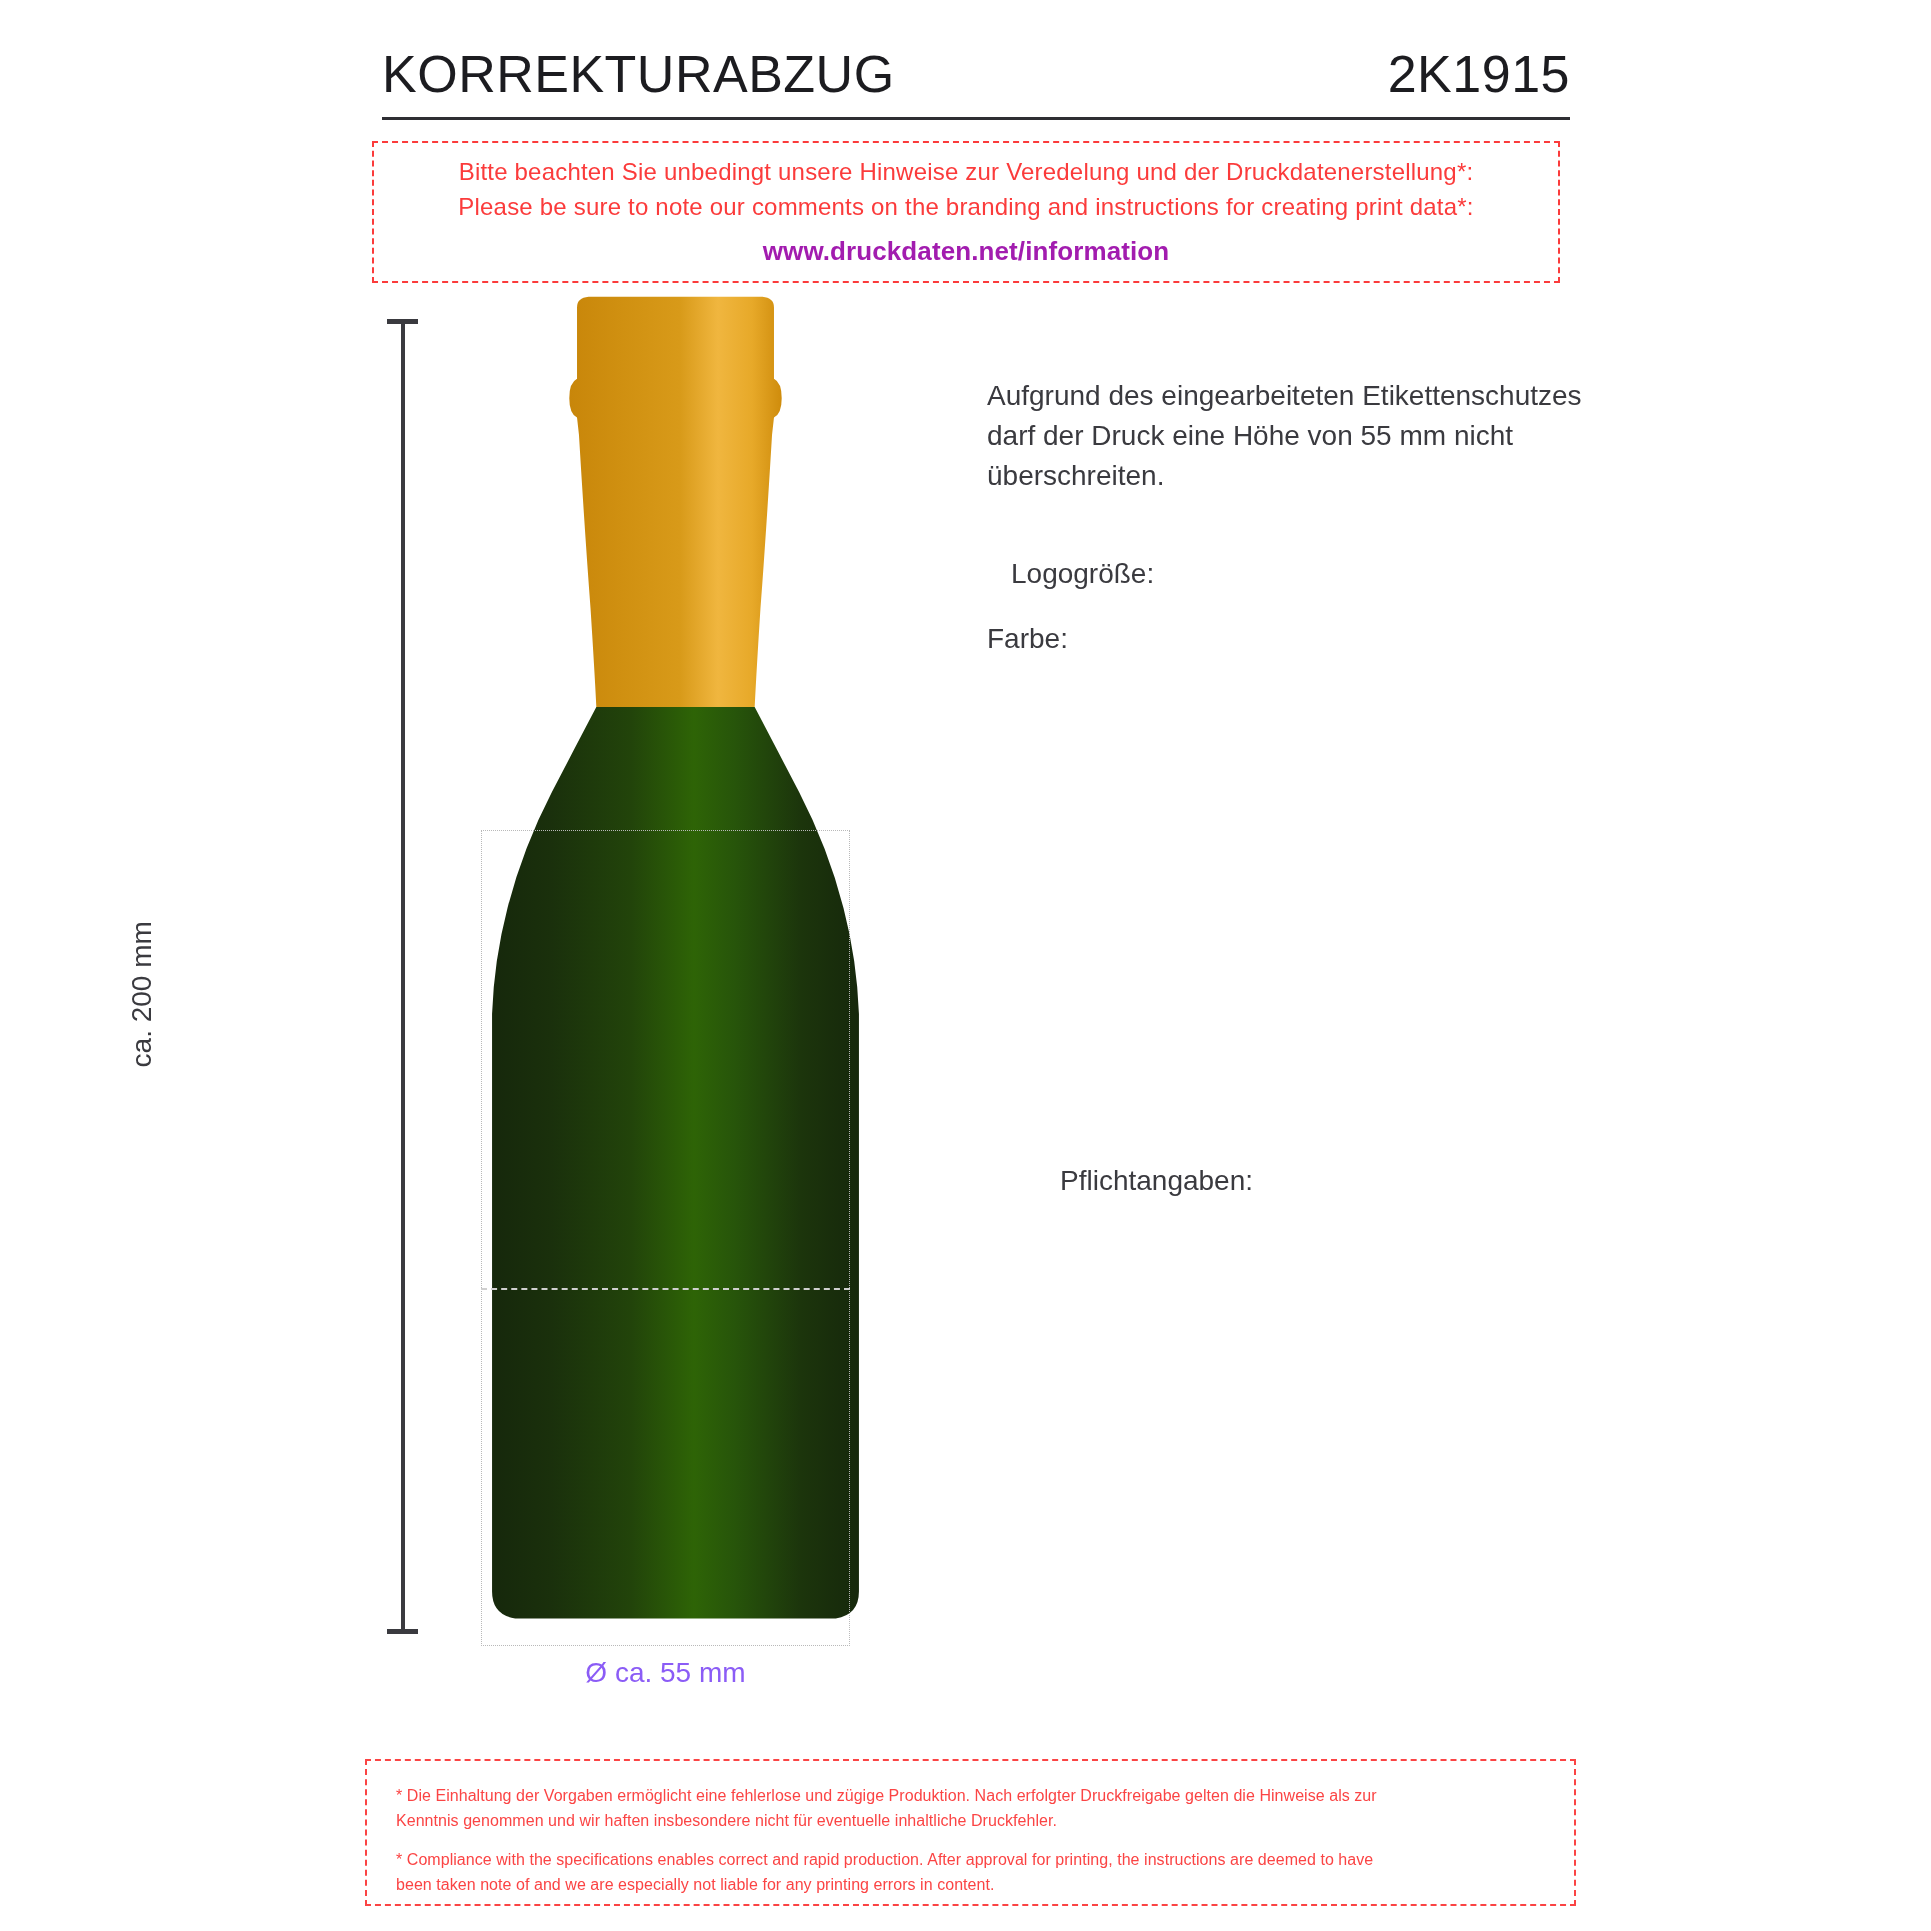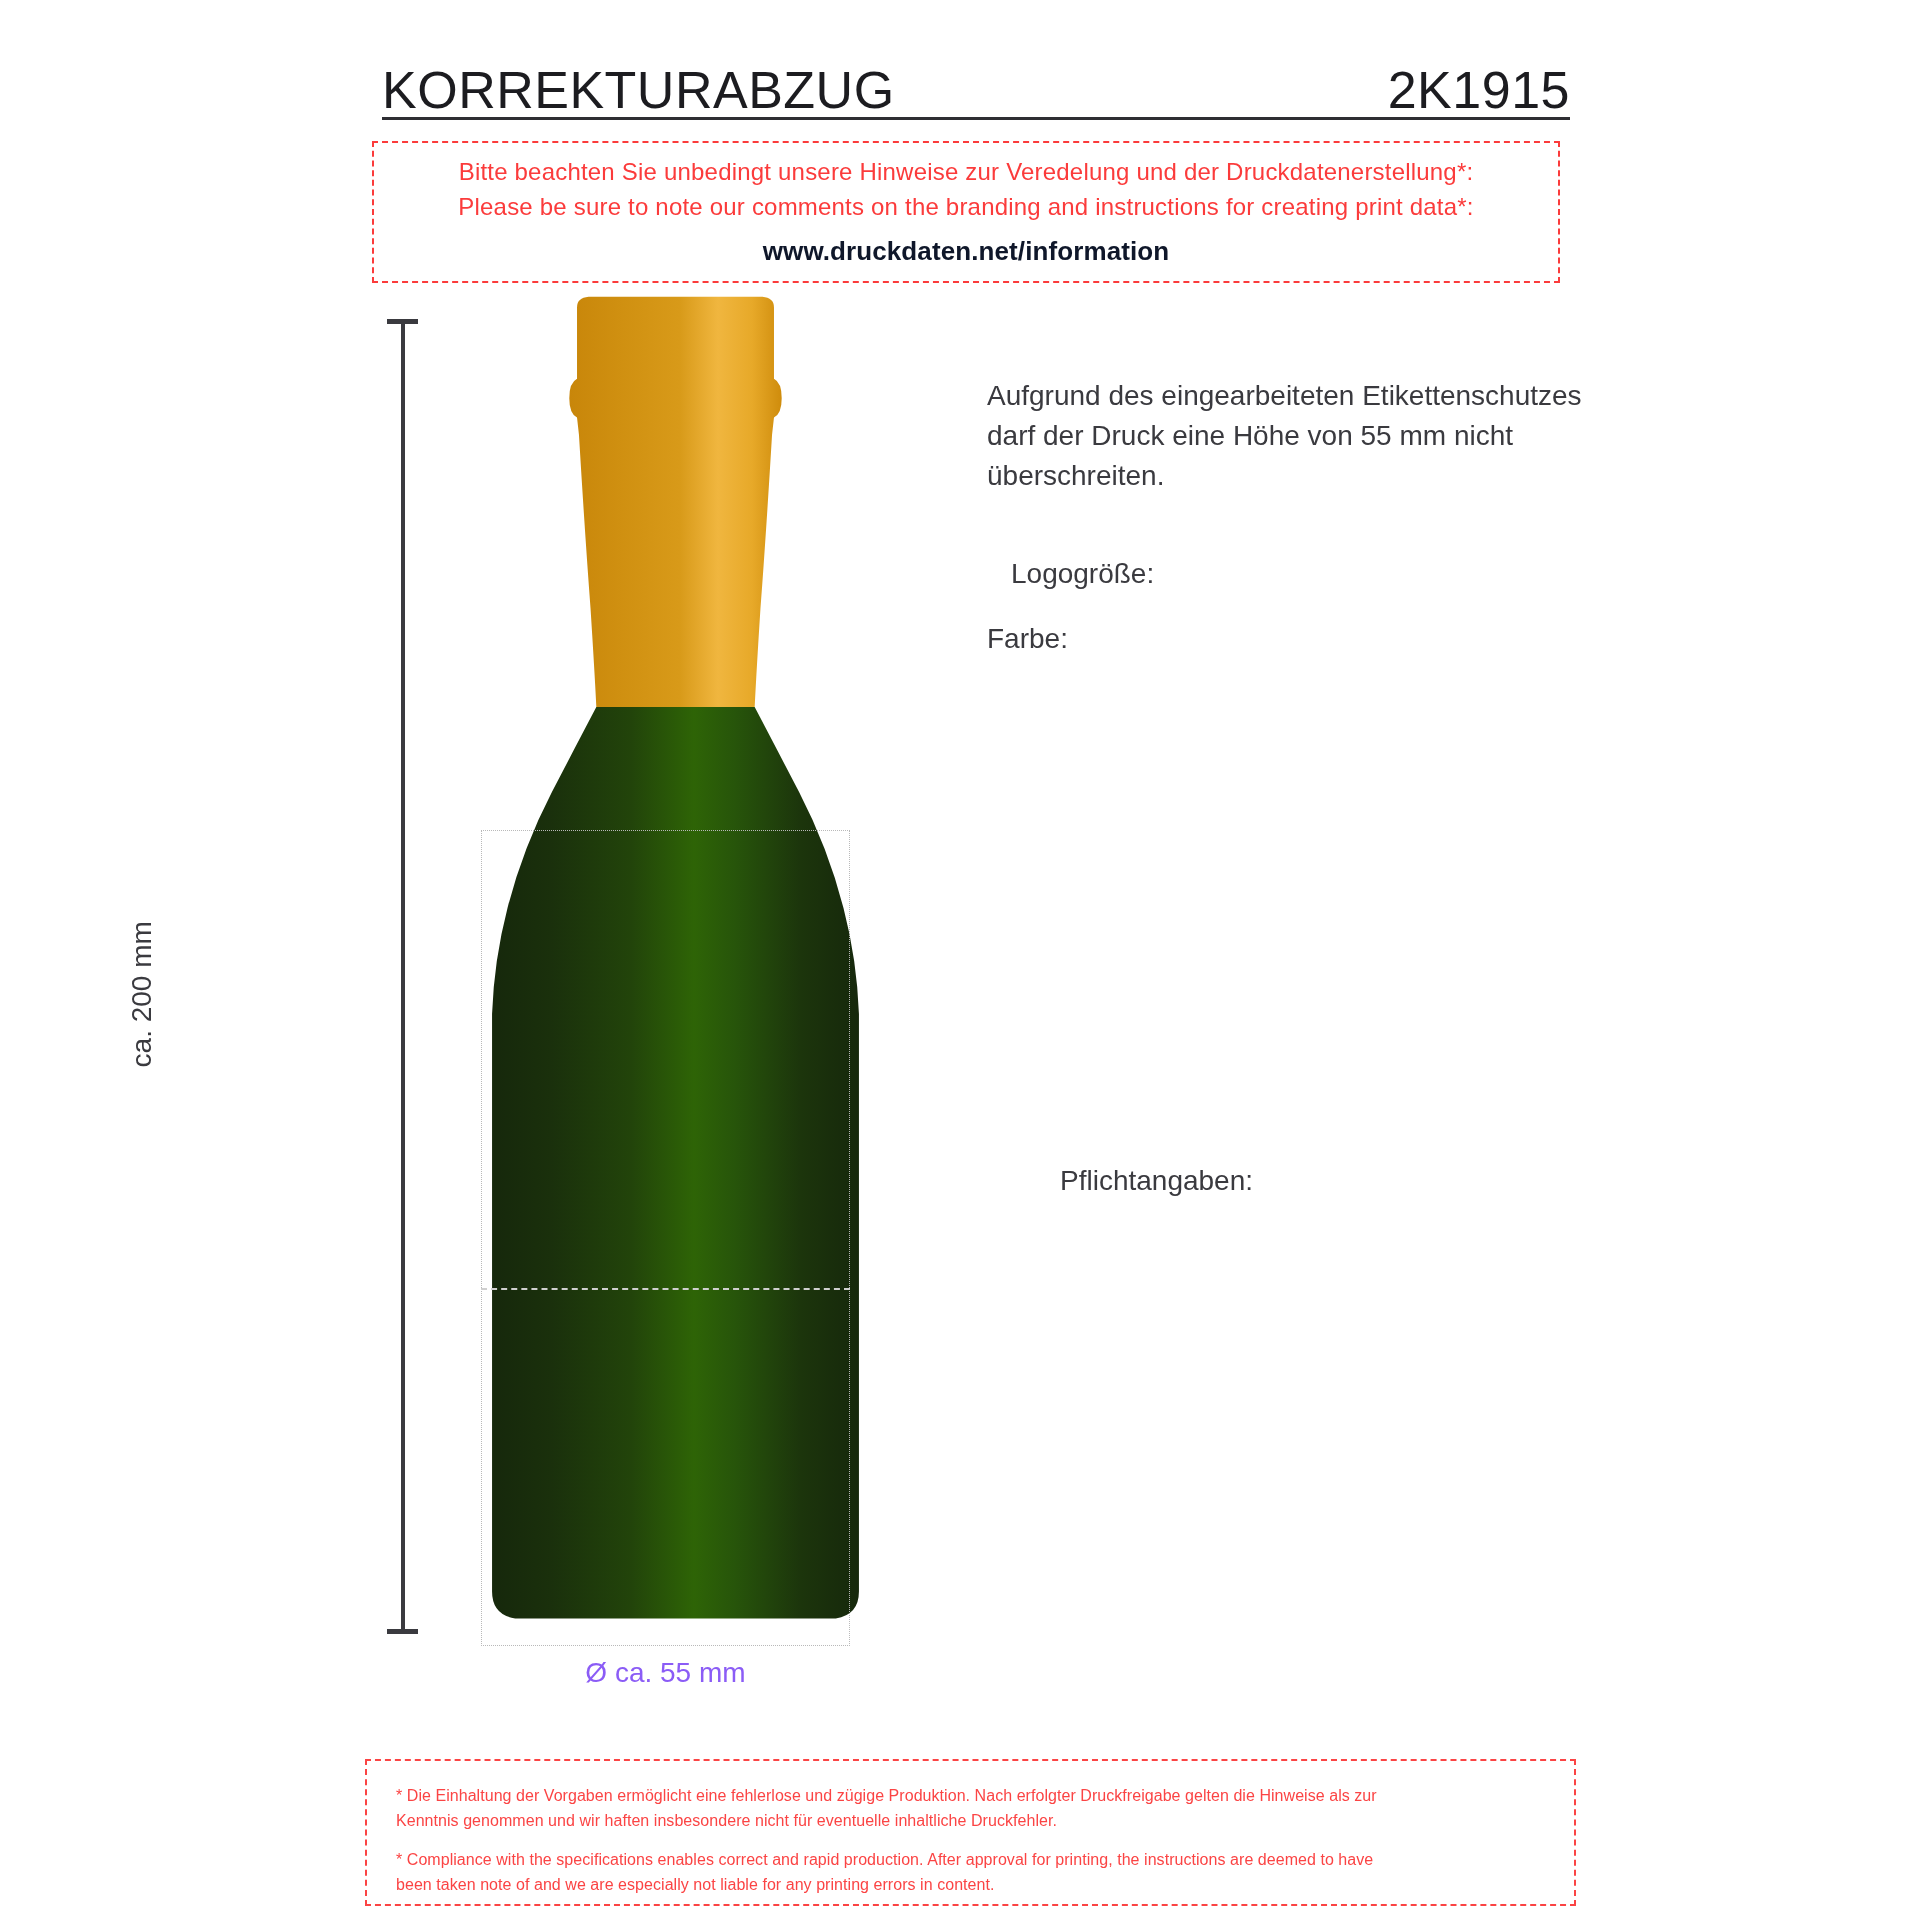--- a/index.html
+++ b/index.html
@@ -27,21 +27,21 @@
   .header {
     position: absolute;
     left: 382px;
     top: 50px;
     width: 1188px;
     height: 70px;
     display: flex;
     align-items: flex-end;
     justify-content: space-between;
     border-bottom: 3.9px solid #2e2e33;
-    padding-bottom: 1px;
+    padding-bottom: 17px;
     box-sizing: border-box;
   }
   .header-title {
     font-size: 52px;
     letter-spacing: 0.5px;
     color: #1c1c20;
     line-height: 1;
     font-weight: 400;
   }
   .header-artno {
@@ -68,21 +68,21 @@
     gap: 6.8px;
   }
   .notice-line {
     color: #fb3b3b;
     font-size: 24px;
     letter-spacing: 0.2px;
     white-space: nowrap;
     line-height: 1.15;
   }
   .notice-link {
-    color: #0f172a;
+    color: #a21caf;
     font-size: 26px;
     font-weight: bold;
     letter-spacing: 0.1px;
     margin-top: 9.7px;
     text-decoration: none;
     line-height: 1.1;
   }
 
   
   .dim-v {

